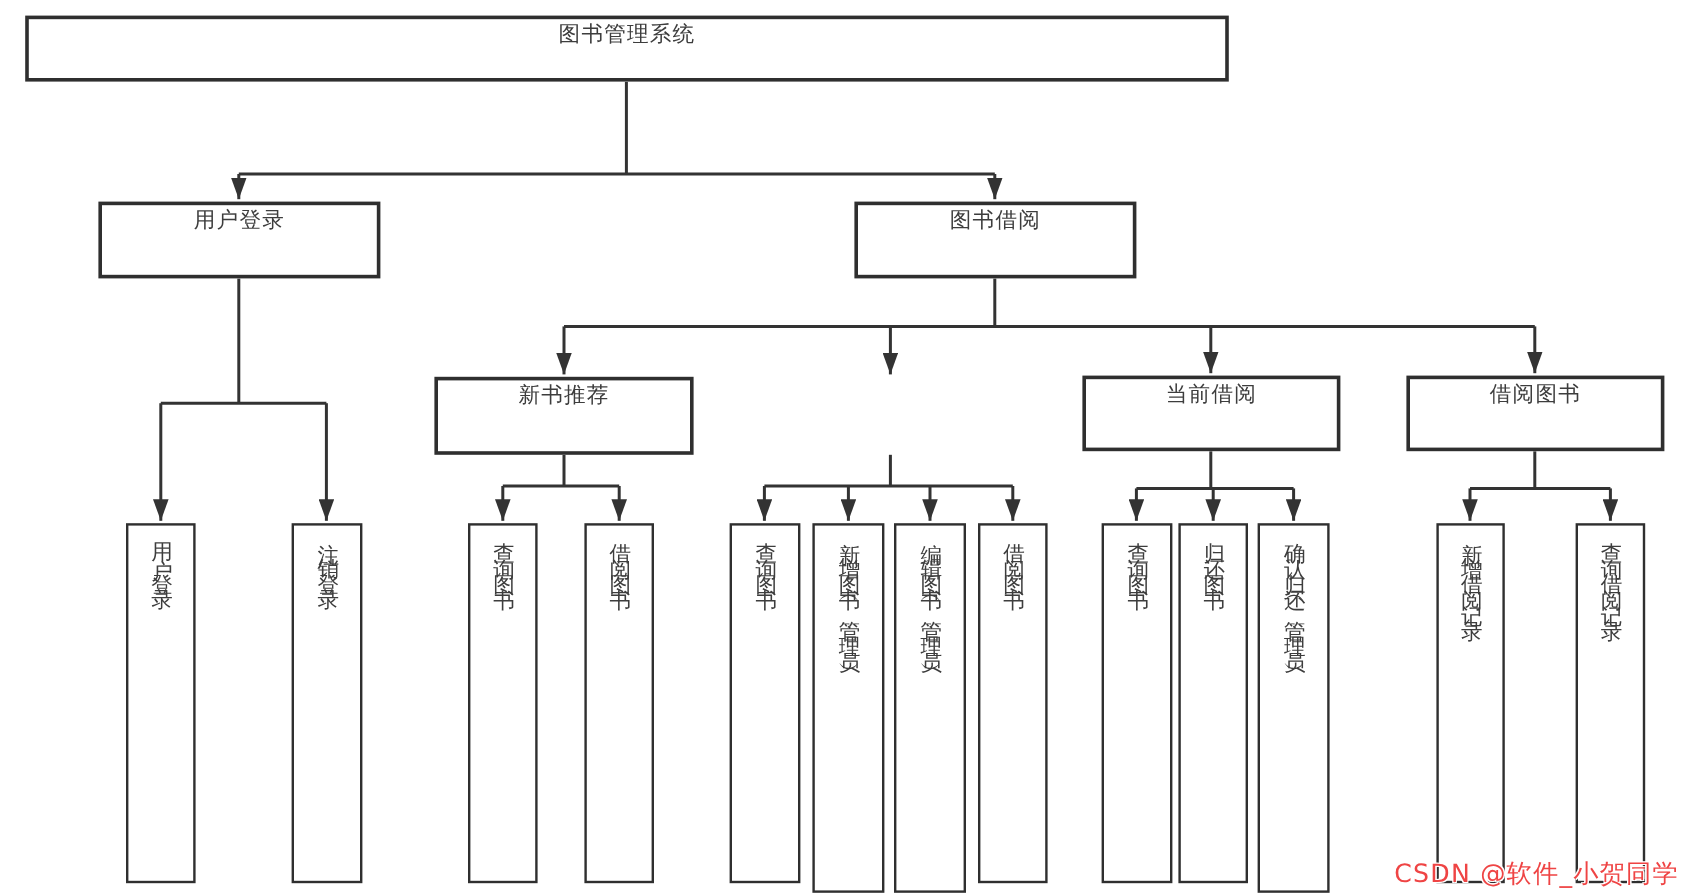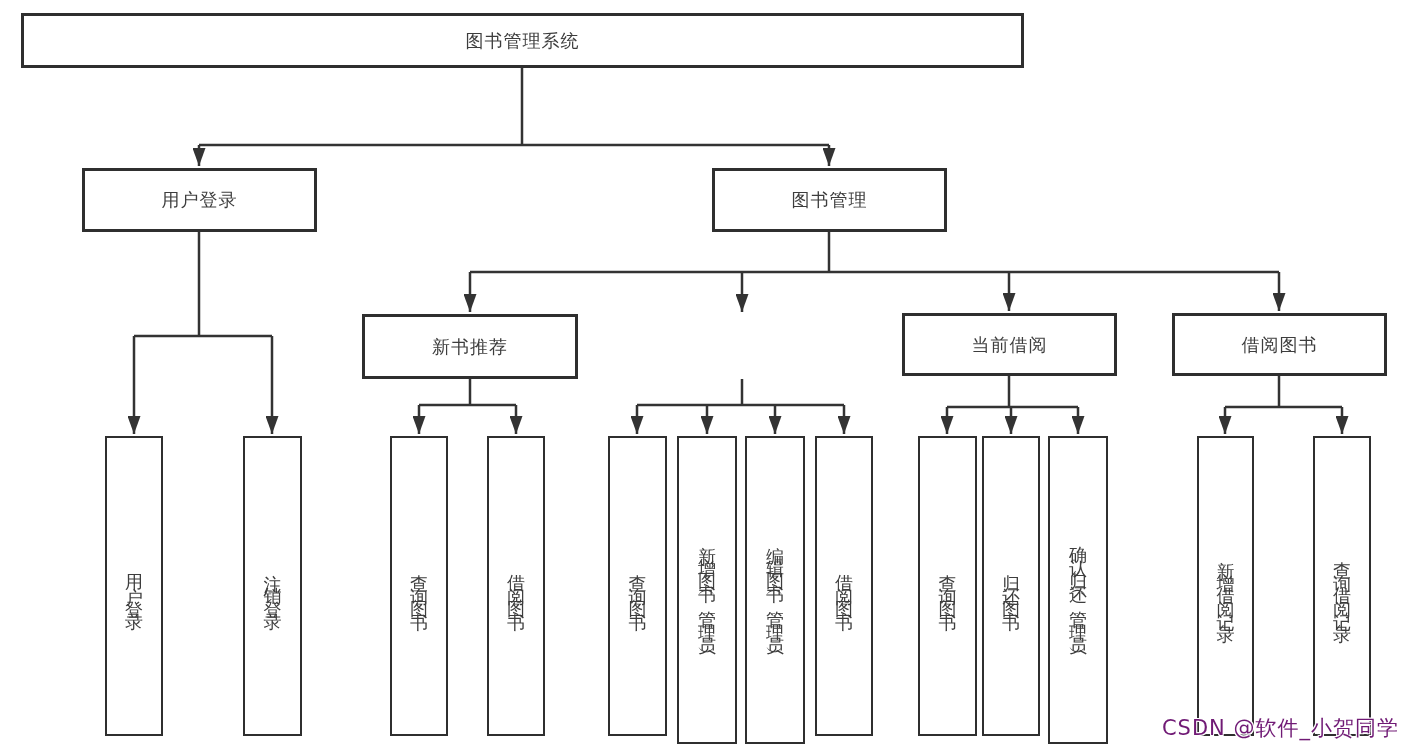--- a/index.html
+++ b/index.html
@@ -5,31 +5,31 @@
   html,body{margin:0;padding:0;background:#ffffff;}
   .canvas{
     position:relative;width:1405px;height:747px;background:#ffffff;
     font-family:"DejaVu Sans","Liberation Sans",sans-serif;
     color:#3d3d3d;overflow:hidden;
   }
   .connectors{position:absolute;left:0;top:0;width:1405px;height:747px;pointer-events:none;}
   .connectors line{stroke:#333333;stroke-width:2.5;}
   .node{
     position:absolute;box-sizing:border-box;background:#ffffff;
-    display:flex;align-items:center;justify-content:center;
+    display:flex;align-items:flex-start;justify-content:center;
   }
   .hbox{border:3px solid #2f2f2f;font-size:18px;letter-spacing:1px;}
   .vbox{border:2px solid #2f2f2f;}
   .vbox .vtext{
     writing-mode:vertical-rl;text-orientation:mixed;
     font-size:18px;letter-spacing:13px;line-height:1;white-space:nowrap;
   }
   .watermark{
     position:absolute;right:6px;bottom:5px;z-index:10;
-    font-size:21px;color:#701a75;letter-spacing:1px;
+    font-size:21px;color:#ef4444;letter-spacing:1px;
     text-shadow:1px 1px 0 #fff,-1px -1px 0 #fff,1px -1px 0 #fff,-1px 1px 0 #fff;
   }
 </style>
 </head>
 <body>
 
 <div class="canvas">
 
   <svg class="connectors" width="1405" height="747" viewBox="0 0 1405 747" xmlns="http://www.w3.org/2000/svg">
     <defs>
@@ -80,21 +80,21 @@
   </svg>
 
   <div class="node hbox" style="left:21px;top:13px;width:1003px;height:55px;">
     <span>图书管理系统</span>
   </div>
 
   <div class="node hbox" style="left:82px;top:168px;width:235px;height:64px;">
     <span>用户登录</span>
   </div>
   <div class="node hbox" style="left:712px;top:168px;width:235px;height:64px;">
-    <span>图书管理</span>
+    <span>图书借阅</span>
   </div>
 
   <div class="node hbox" style="left:362px;top:314px;width:216px;height:65px;font-family:Liberation Mono, monospace;">
     <span>新书推荐</span>
   </div>
   <div class="node hbox" style="left:902px;top:313px;width:215px;height:63px;">
     <span>当前借阅</span>
   </div>
   <div class="node hbox" style="left:1172px;top:313px;width:215px;height:63px;">
     <span>借阅图书</span>

